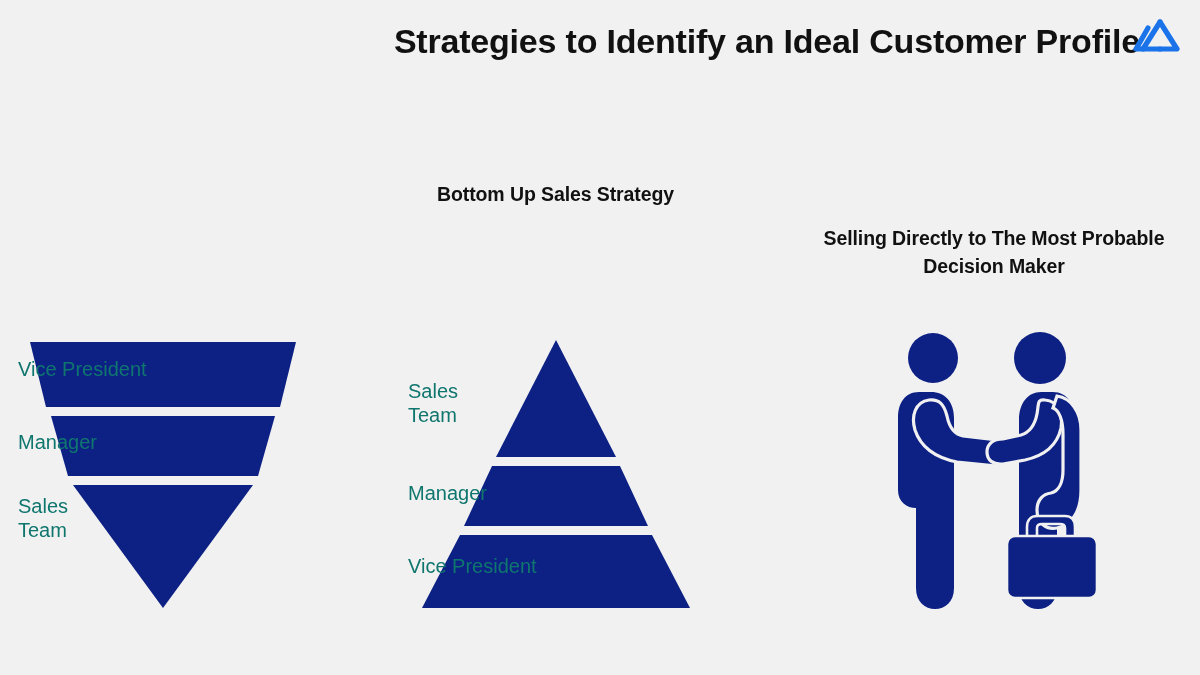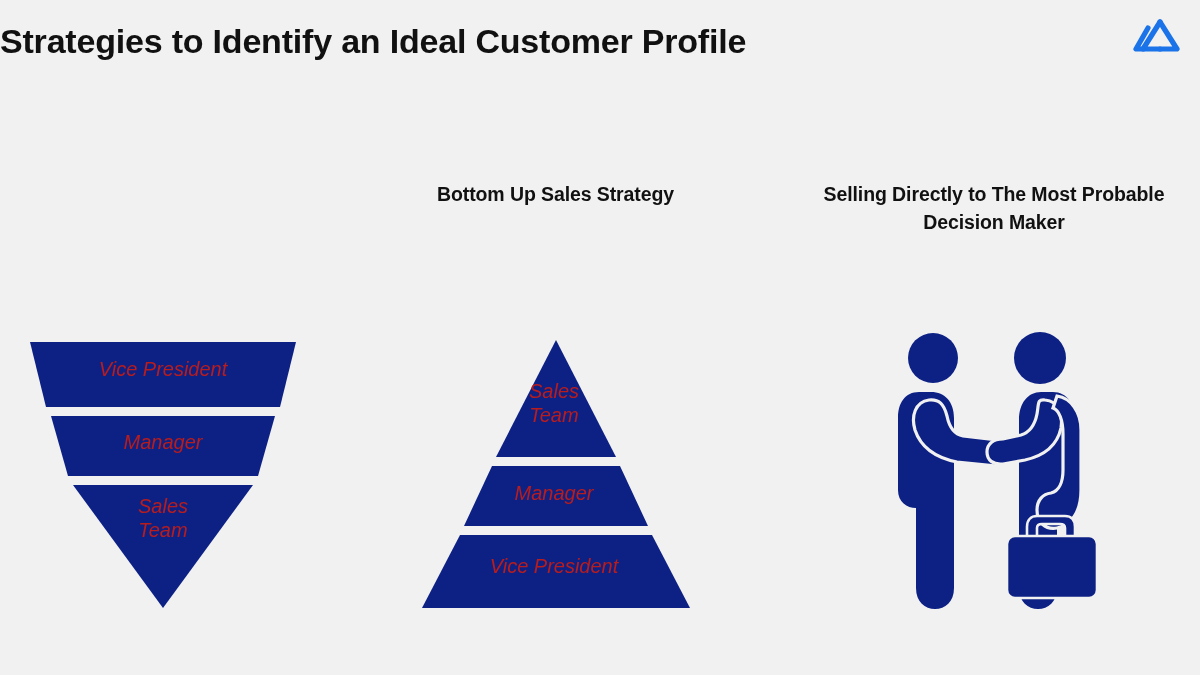--- a/index.html
+++ b/index.html
@@ -17,21 +17,21 @@
     font-family: "Liberation Sans", sans-serif;
     -webkit-font-smoothing: antialiased;
   }
 
   
   #page-title {
     position: absolute;
     left: 0;
     top: 22px;
     width: 1200px;
-    text-align: left;
+    text-align: right;
     font-size: 34px;
     font-weight: bold;
     color: #111111;
     letter-spacing: -0.2px;
     padding-right: 60px;
     box-sizing: border-box;
     white-space: nowrap;
   }
   #brand-logo {
     position: absolute;
@@ -49,41 +49,40 @@
   .col-heading {
     font-size: 19.5px;
     font-weight: bold;
     color: #111111;
     text-align: center;
     line-height: 1.45;
     letter-spacing: -0.1px;
   }
   #column-top-down   { left: 18px;  width: 290px; }
   #column-bottom-up  { left: 393px; width: 325px; }
-  #column-direct     { left: 800px; width: 388px; }
+  #column-direct     { left: 800px; width: 388px; margin-top: 44px; }
 
   
   .graphic {
     position: absolute;
     top: 330px;
   }
   #funnel-graphic    { left: 18px;  width: 290px; height: 290px; }
   #pyramid-graphic   { left: 408px; width: 292px; height: 290px; }
   #handshake-graphic { left: 885px; width: 232px; height: 290px; }
 
   .shape-label {
     position: absolute;
-    color: #b91c1c;
+    color: #0f766e;
     font-size: 20px;
     line-height: 1.18;
-    text-align: center;
+    text-align: left;
     white-space: pre-line;
     pointer-events: none;
     user-select: none;
-    font-style: italic;
   }
 
   svg { display: block; overflow: visible; }
 </style>
 </head>
 <body>
 
 <div id="stage">
 
   <div id="page-title">Strategies to Identify an Ideal Customer Profile</div>

